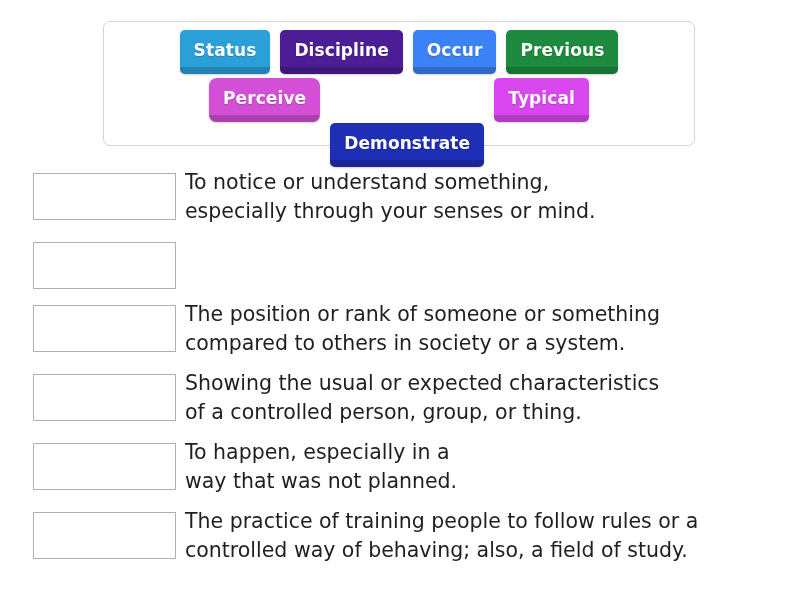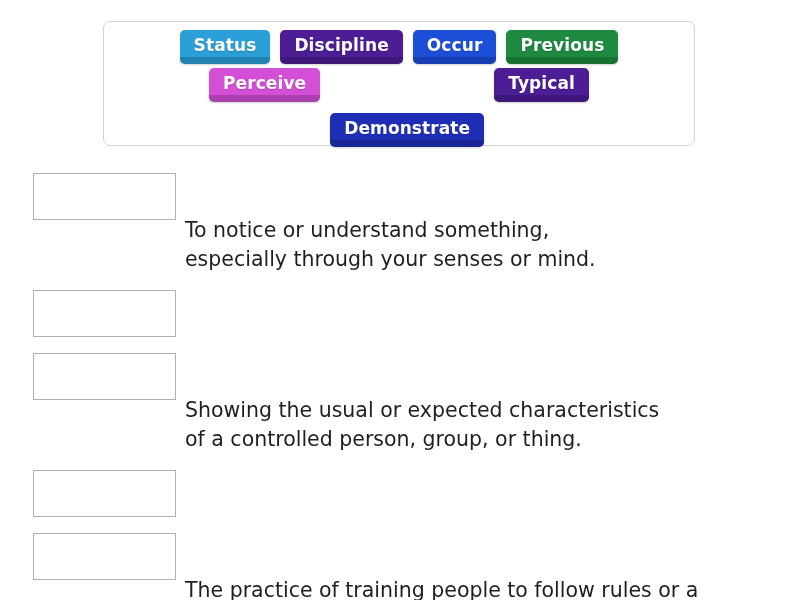--- a/index.html
+++ b/index.html
@@ -32,21 +32,21 @@
     display: flex;
     justify-content: center;
     align-items: flex-start;
     gap: 10px;
   }
   #tile-row-1 { margin-top: 8px; }
   #tile-row-2 { margin-top: 4px; }
 
   .tile {
     position: relative;
-    height: 34px;
+    height: 44px;
     border-radius: 5px;
     display: flex;
     align-items: center;
     justify-content: center;
     box-sizing: border-box;
     padding: 0 14px 4px 14px;
     cursor: pointer;
     user-select: none;
     box-shadow: 0 1px 2px rgba(0,0,0,0.18);
   }
@@ -94,69 +94,75 @@
     margin-top: 5px;
     cursor: pointer;
   }
   .definition {
     margin-left: 9px;
     font-size: 20.5px;
     line-height: 29px;
     color: #1f1f1f;
     white-space: pre-line;
     padding-top: 0px;
-    margin-top: 48px;
   }
 </style>
 </head>
 <body>
 
 <div id="word-bank">
   <div class="tile-row" id="tile-row-1">
       <div class="tile" style="background: rgb(42, 159, 216);">
         <span class="tile-label">Status</span>
       </div>
       <div class="tile" style="background: #4c1d95;">
         <span class="tile-label">Discipline</span>
       </div>
-      <div class="tile" style="background: #1d4ed8;">
+      <div class="tile" style="background: #3b82f6;">
         <span class="tile-label">Occur</span>
       </div>
       <div class="tile" style="background: rgb(29, 138, 63);">
         <span class="tile-label">Previous</span>
       </div>
     </div>
   <div class="tile-row" id="tile-row-2">
-      <div class="tile" style="background: rgb(210, 79, 214);">
+      <div class="tile" style="background: rgb(210, 79, 214); border-radius: 8px;">
         <span class="tile-label">Perceive</span>
       </div>
       <div class="tile" style="background: rgb(31, 47, 181); margin-top: 45px;">
         <span class="tile-label">Demonstrate</span>
       </div>
-      <div class="tile" style="background: #4c1d95;">
+      <div class="tile" style="background: #d946ef;">
         <span class="tile-label">Typical</span>
       </div>
     </div>
 </div>
 
 <div id="answer-list">
     <div class="answer-row">
       <div class="drop-box"></div>
       <div class="definition">To notice or understand something,
 especially through your senses or mind.</div>
     </div>
     <div class="answer-row">
       <div class="drop-box"></div>
     </div>
     <div class="answer-row">
       <div class="drop-box"></div>
+      <div class="definition">The position or rank of someone or something
+compared to others in society or a system.</div>
+    </div>
+    <div class="answer-row">
+      <div class="drop-box"></div>
       <div class="definition">Showing the usual or expected characteristics
 of a controlled person, group, or thing.</div>
     </div>
     <div class="answer-row">
       <div class="drop-box"></div>
+      <div class="definition">To happen, especially in a
+way that was not planned.</div>
     </div>
     <div class="answer-row">
       <div class="drop-box"></div>
       <div class="definition">The practice of training people to follow rules or a
 controlled way of behaving; also, a field of study.</div>
     </div>
   </div>
 
 </body></html>

